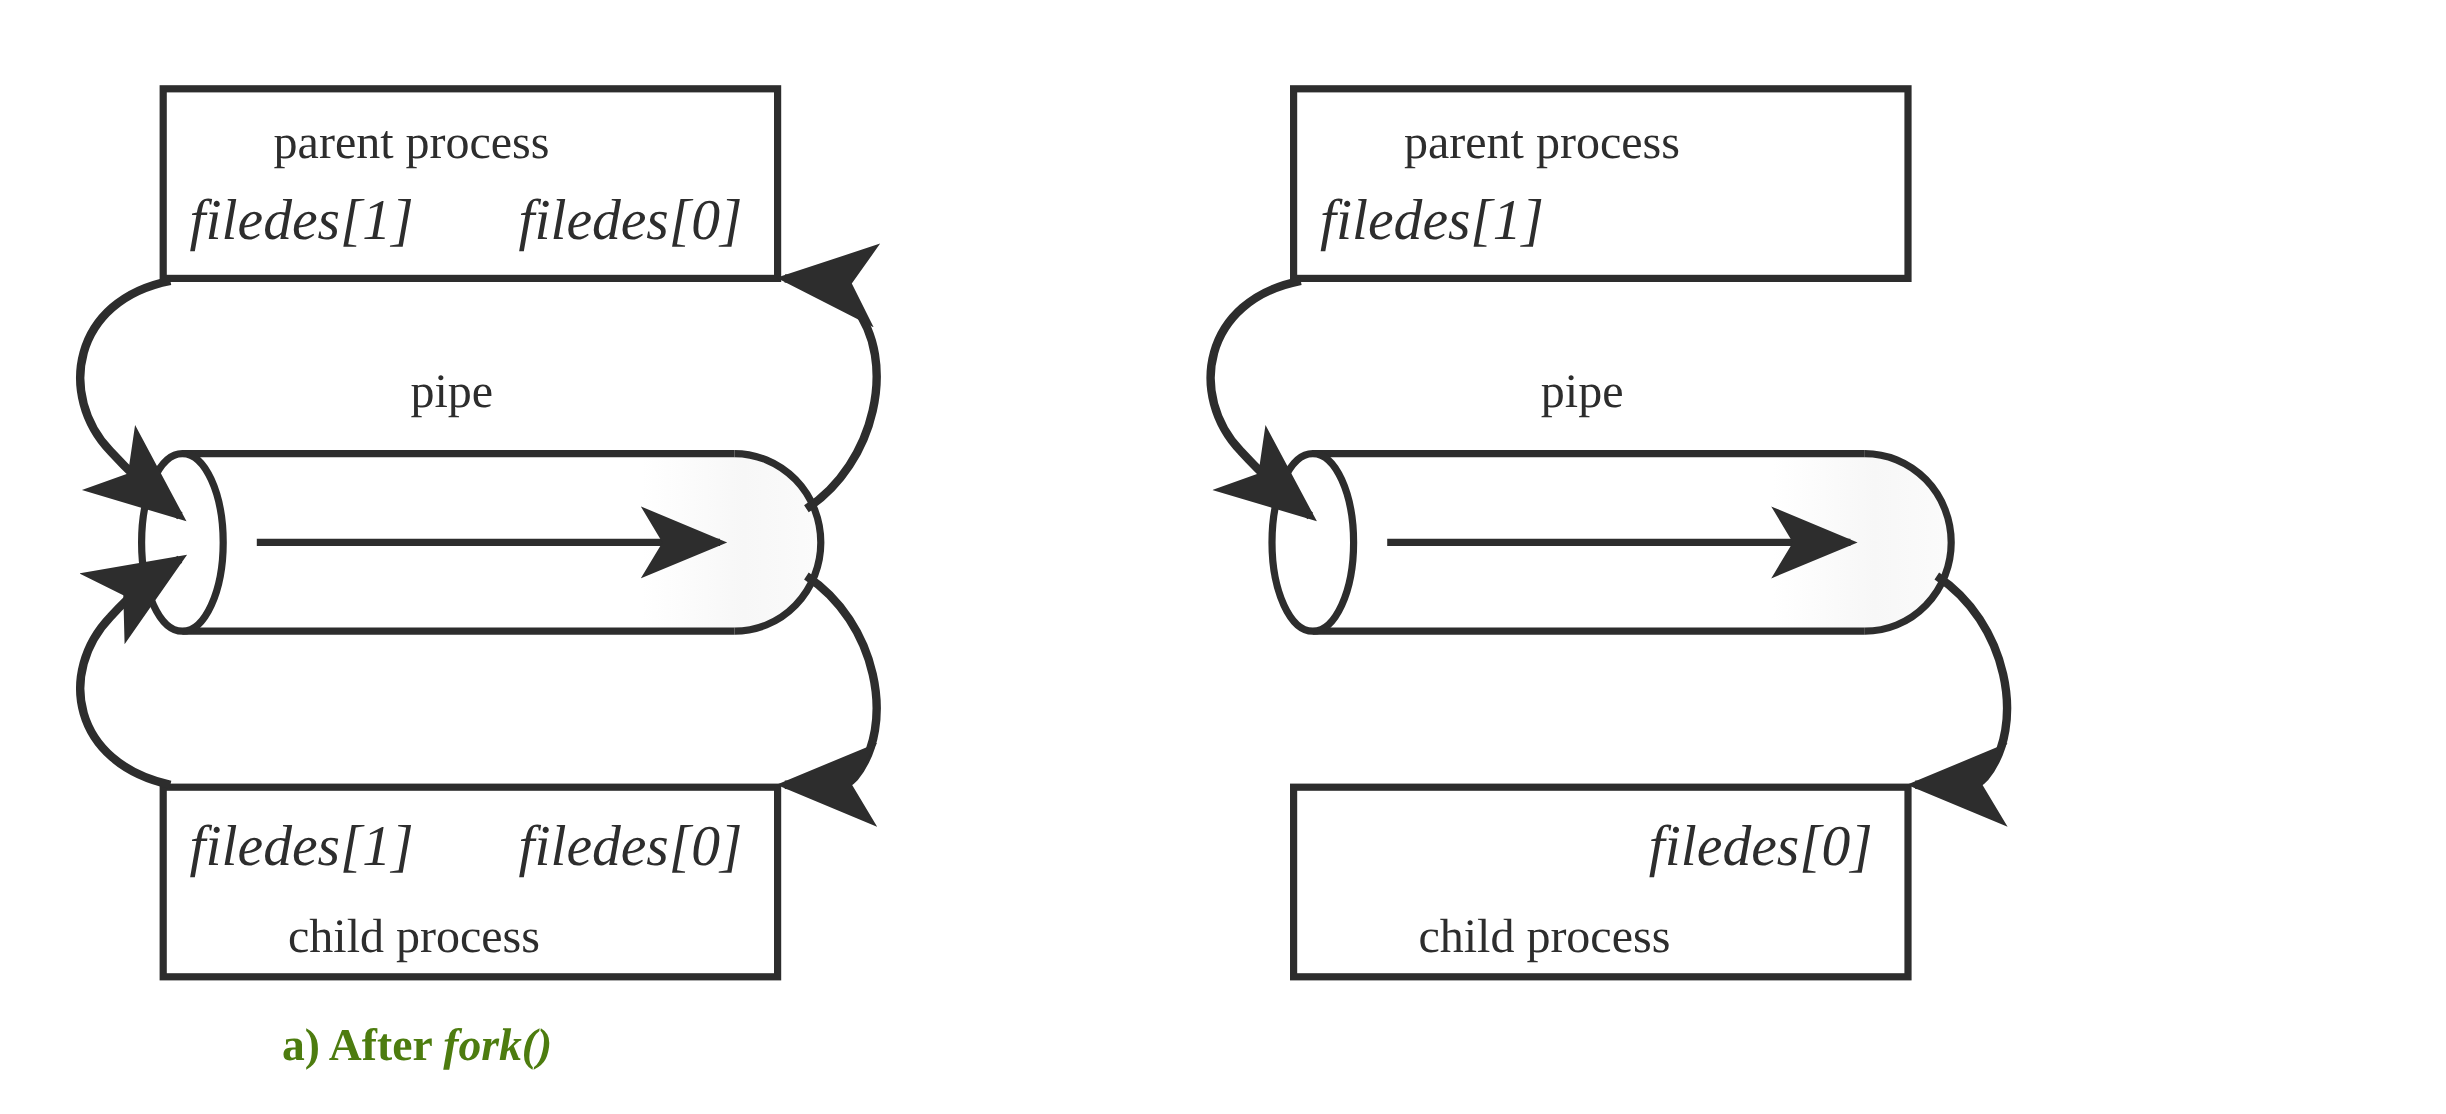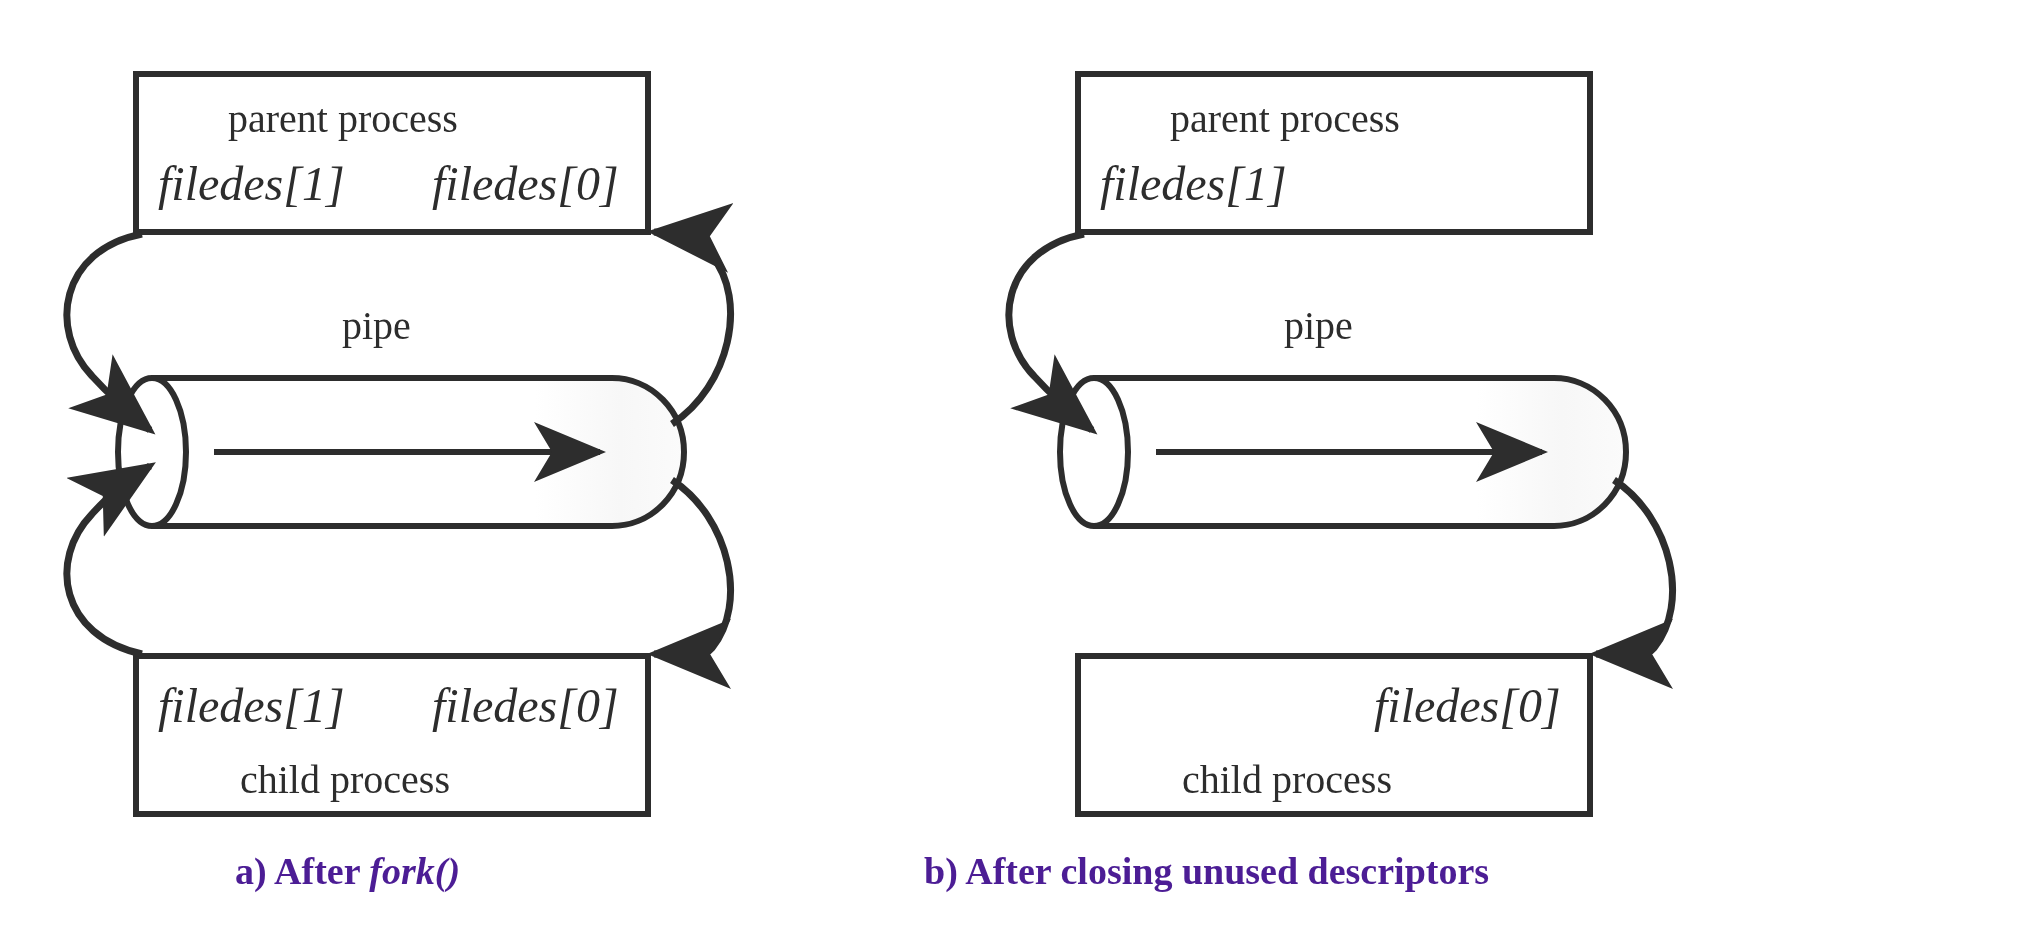--- a/index.html
+++ b/index.html
@@ -45,21 +45,21 @@
     font-weight: normal;
     font-size: 48px;
   }
   .caption {
     position: absolute;
     white-space: nowrap;
     font-family: "Liberation Serif", "DejaVu Serif", serif;
     font-weight: bold;
     font-size: 38px;
     line-height: 1;
-    color: #4c1d95;
+    color: #4d7c0f;
   }
   .caption .it {
     font-style: italic;
   }
 </style>
 </head>
 <body>
 
 <div id="stage">
 
@@ -141,15 +141,14 @@
   <div class="lbl lbl-roman" style="left:1170px; top:99px;">parent process</div>
 
   <div class="lbl lbl-italic" style="left:1100px; top:160px;">filedes[1]</div>
 
   <div class="lbl lbl-roman" style="left:1284px; top:306px;">pipe</div>
 
   <div class="lbl lbl-italic" style="left:1374px; top:682px;">filedes[0]</div>
 
   <div class="lbl lbl-roman" style="left:1182px; top:760px;">child process</div>
 
-  <div class="caption" style="left:924px; top:852px;">b) After closing unused descriptors</div>
 
 </div>
 
 </body></html>

